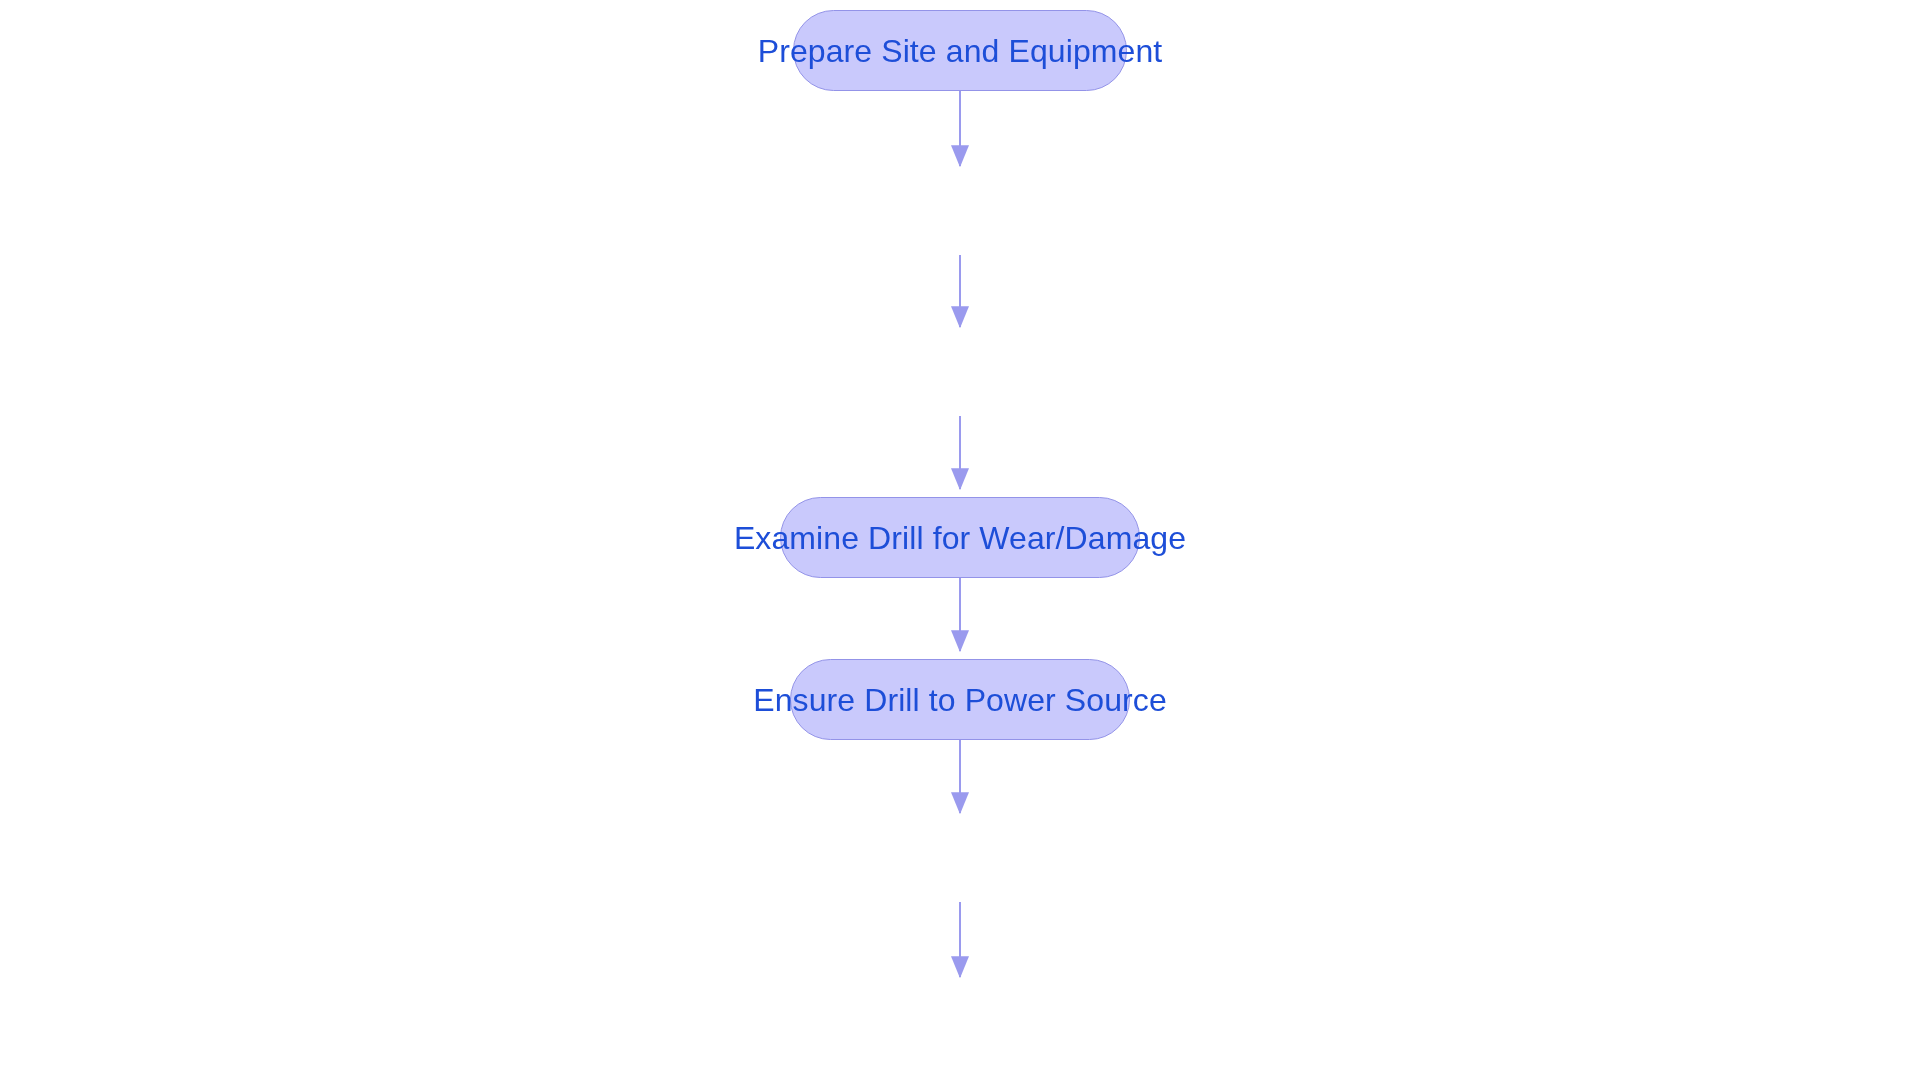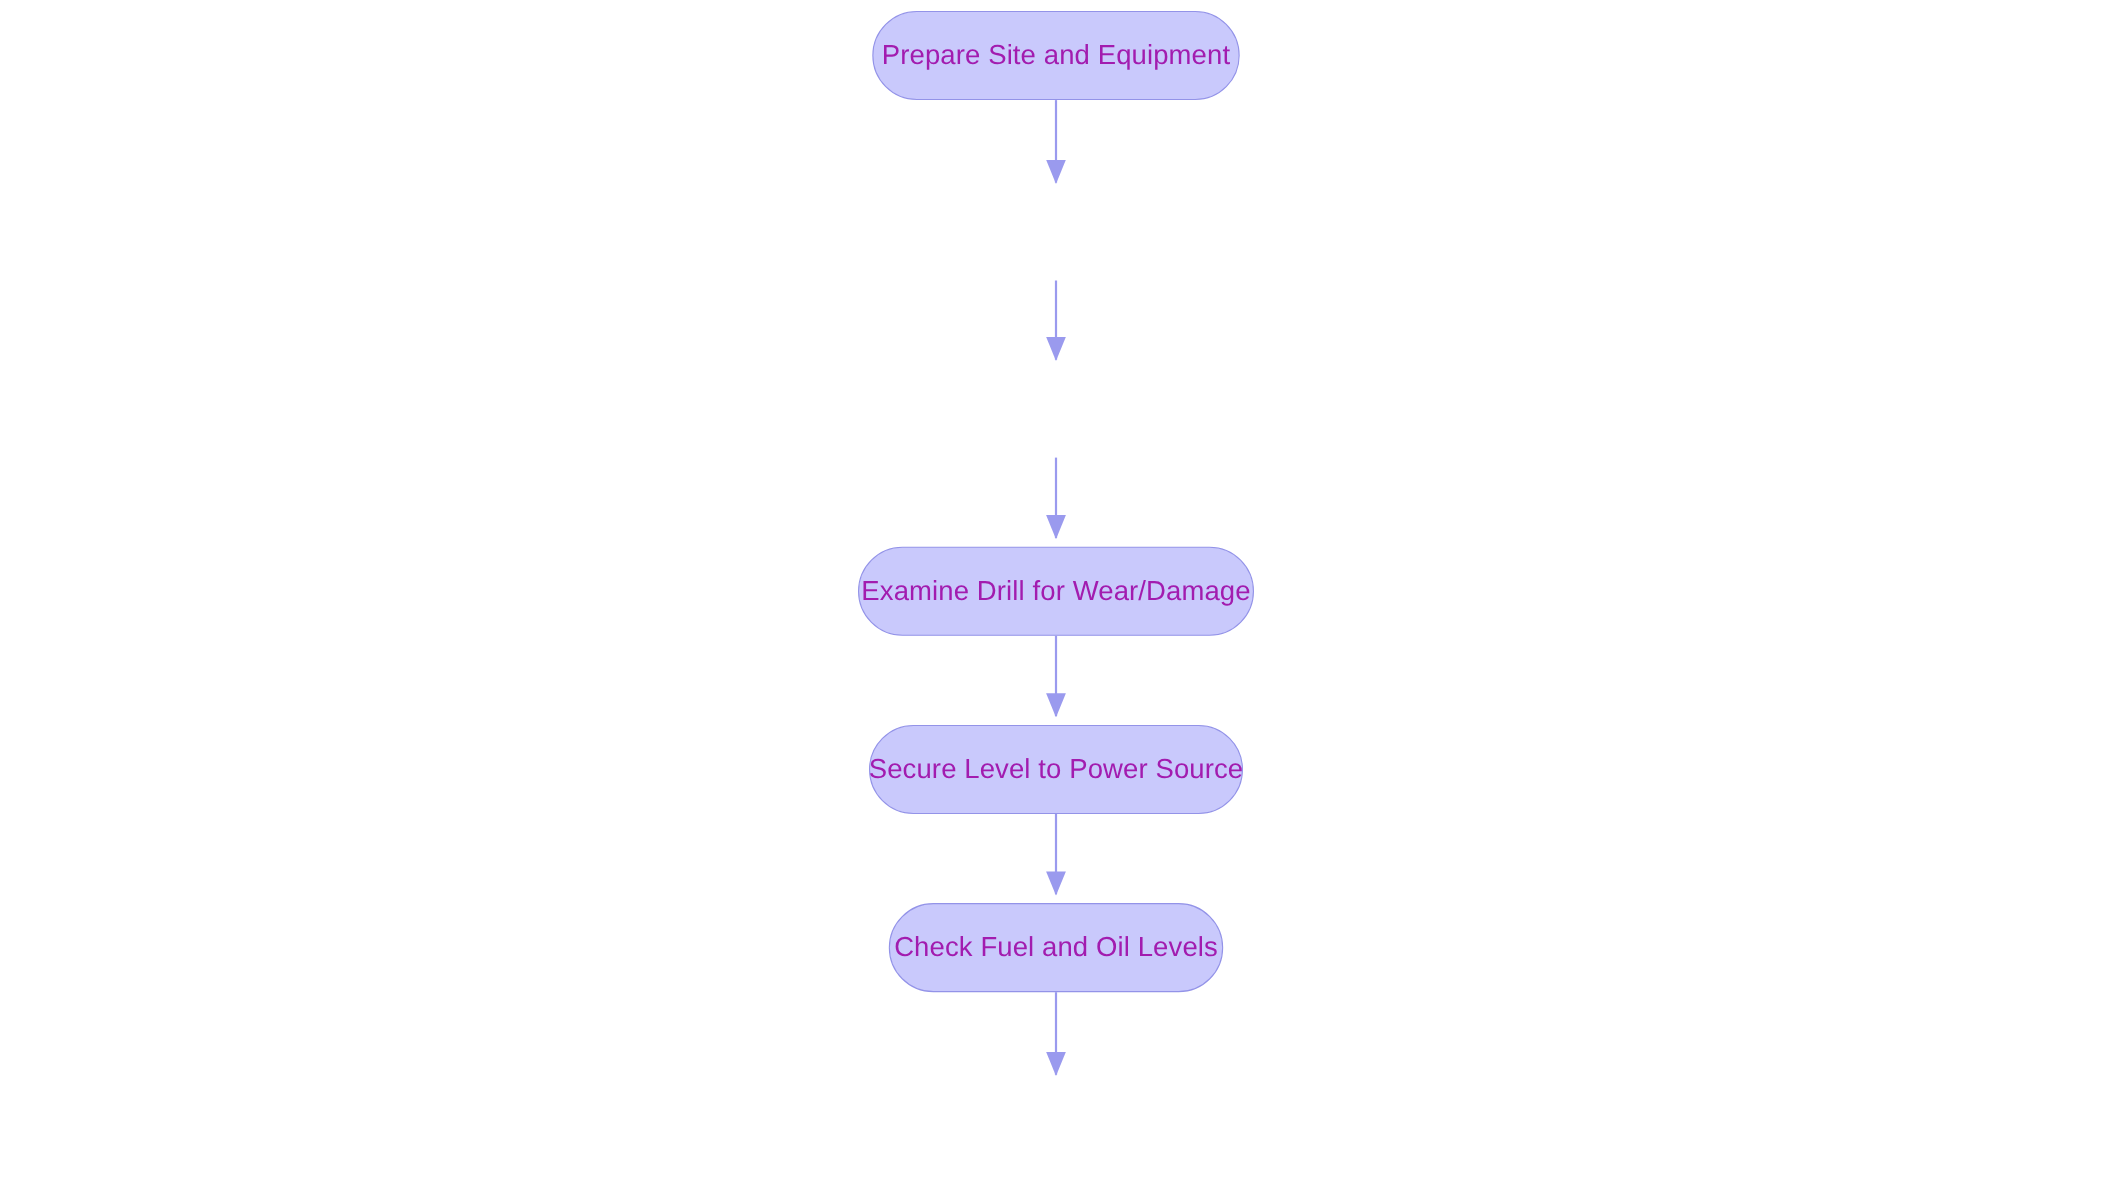--- a/index.html
+++ b/index.html
@@ -48,23 +48,23 @@
     border: 1.6px solid #9393e8;
     background: #c9c9fc;
     border-radius: 41px;
     display: flex;
     align-items: center;
     justify-content: center;
     transform: translateX(-50%);
   }
 
   .flow-node-label {
-    color: #a21caf;
+    color: #1d4ed8;
     font-family: "Liberation Sans", sans-serif;
-    font-size: 25px;
+    font-size: 32px;
     font-weight: 400;
     line-height: 1;
     letter-spacing: 0.1px;
     white-space: nowrap;
   }
 </style>
 </head>
 <body>
 
 <div id="flowchart-canvas">
@@ -91,22 +91,19 @@
       <span class="flow-node-label">Prepare Site and Equipment</span>
     </div>
 
 
 
     <div class="flow-node" style="left:960px; top:497px; width:360px;">
       <span class="flow-node-label">Examine Drill for Wear/Damage</span>
     </div>
 
     <div class="flow-node" style="left:960px; top:659px; width:340px;">
-      <span class="flow-node-label">Secure Level to Power Source</span>
+      <span class="flow-node-label">Ensure Drill to Power Source</span>
     </div>
 
-    <div class="flow-node" style="left:960px; top:821px; width:304px;">
-      <span class="flow-node-label">Check Fuel and Oil Levels</span>
-    </div>
 
 
   </div>
 </div>
 
 </body></html>

